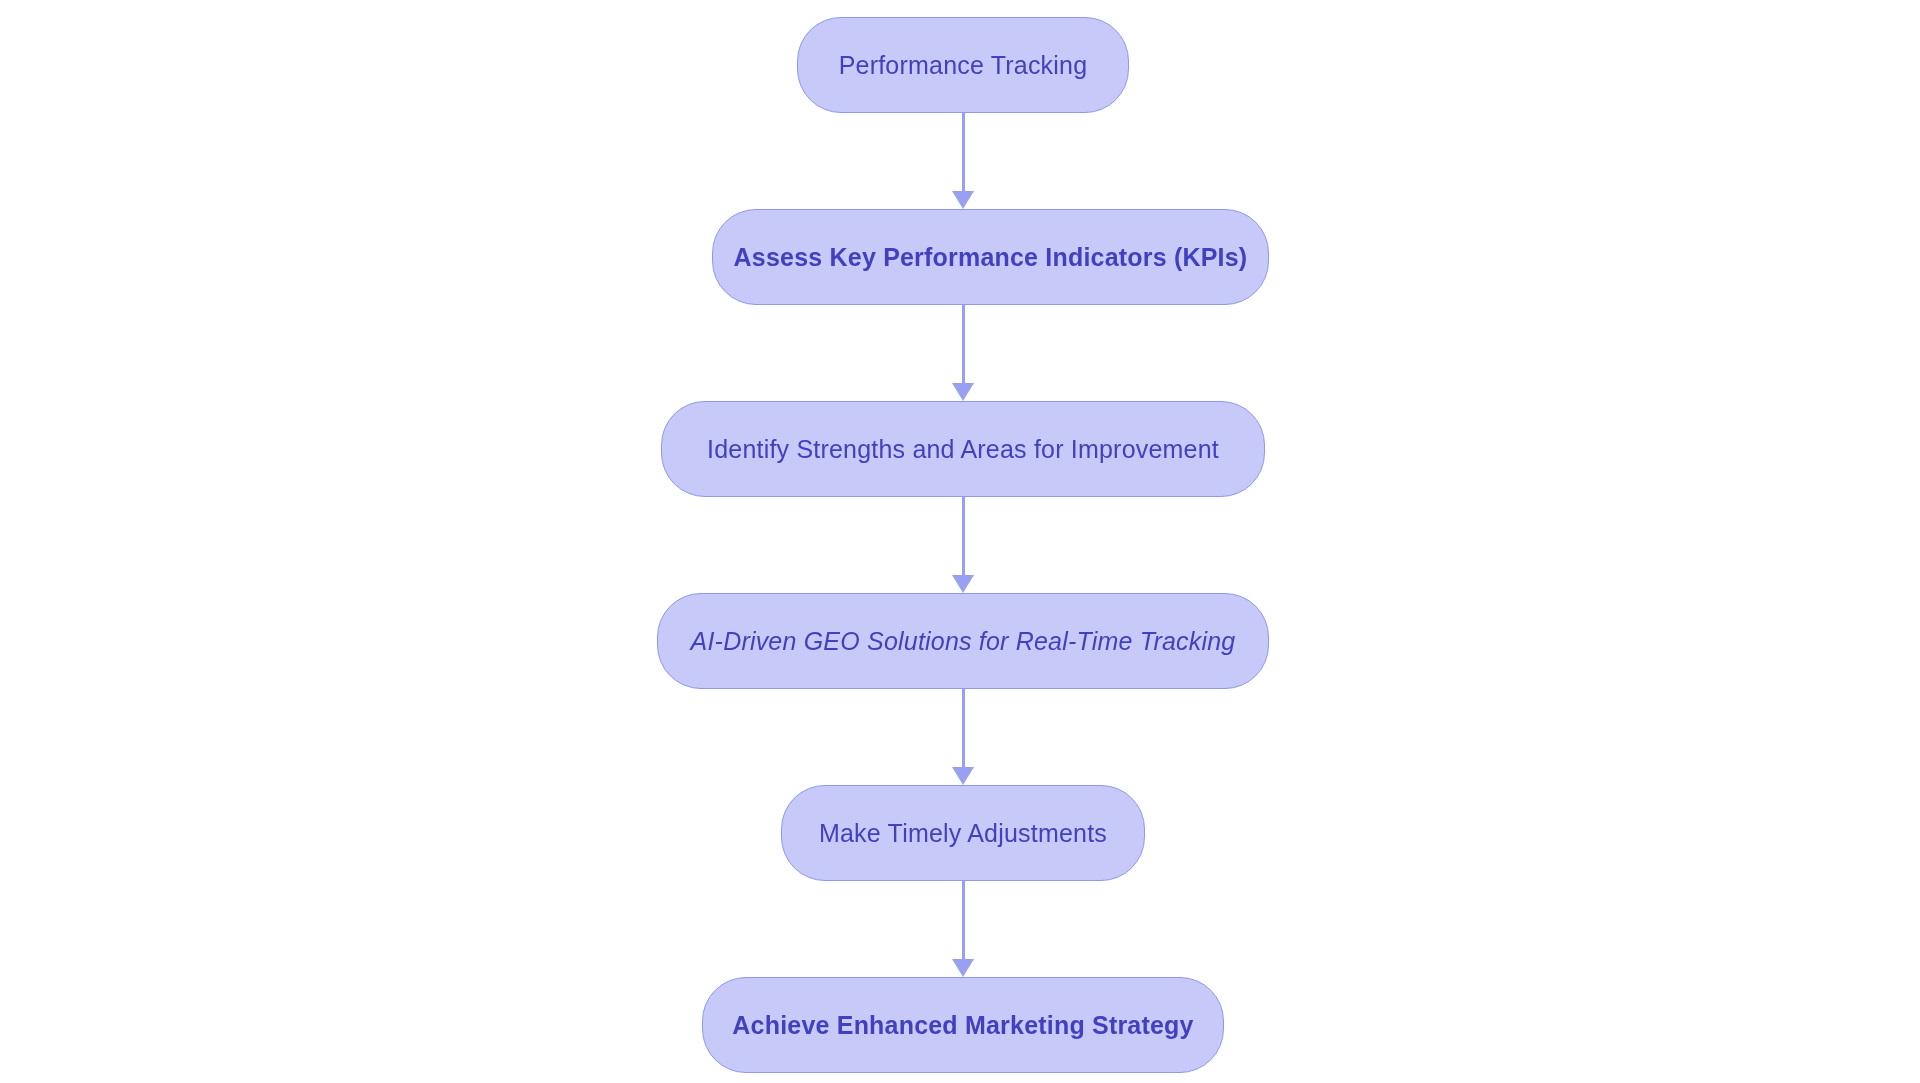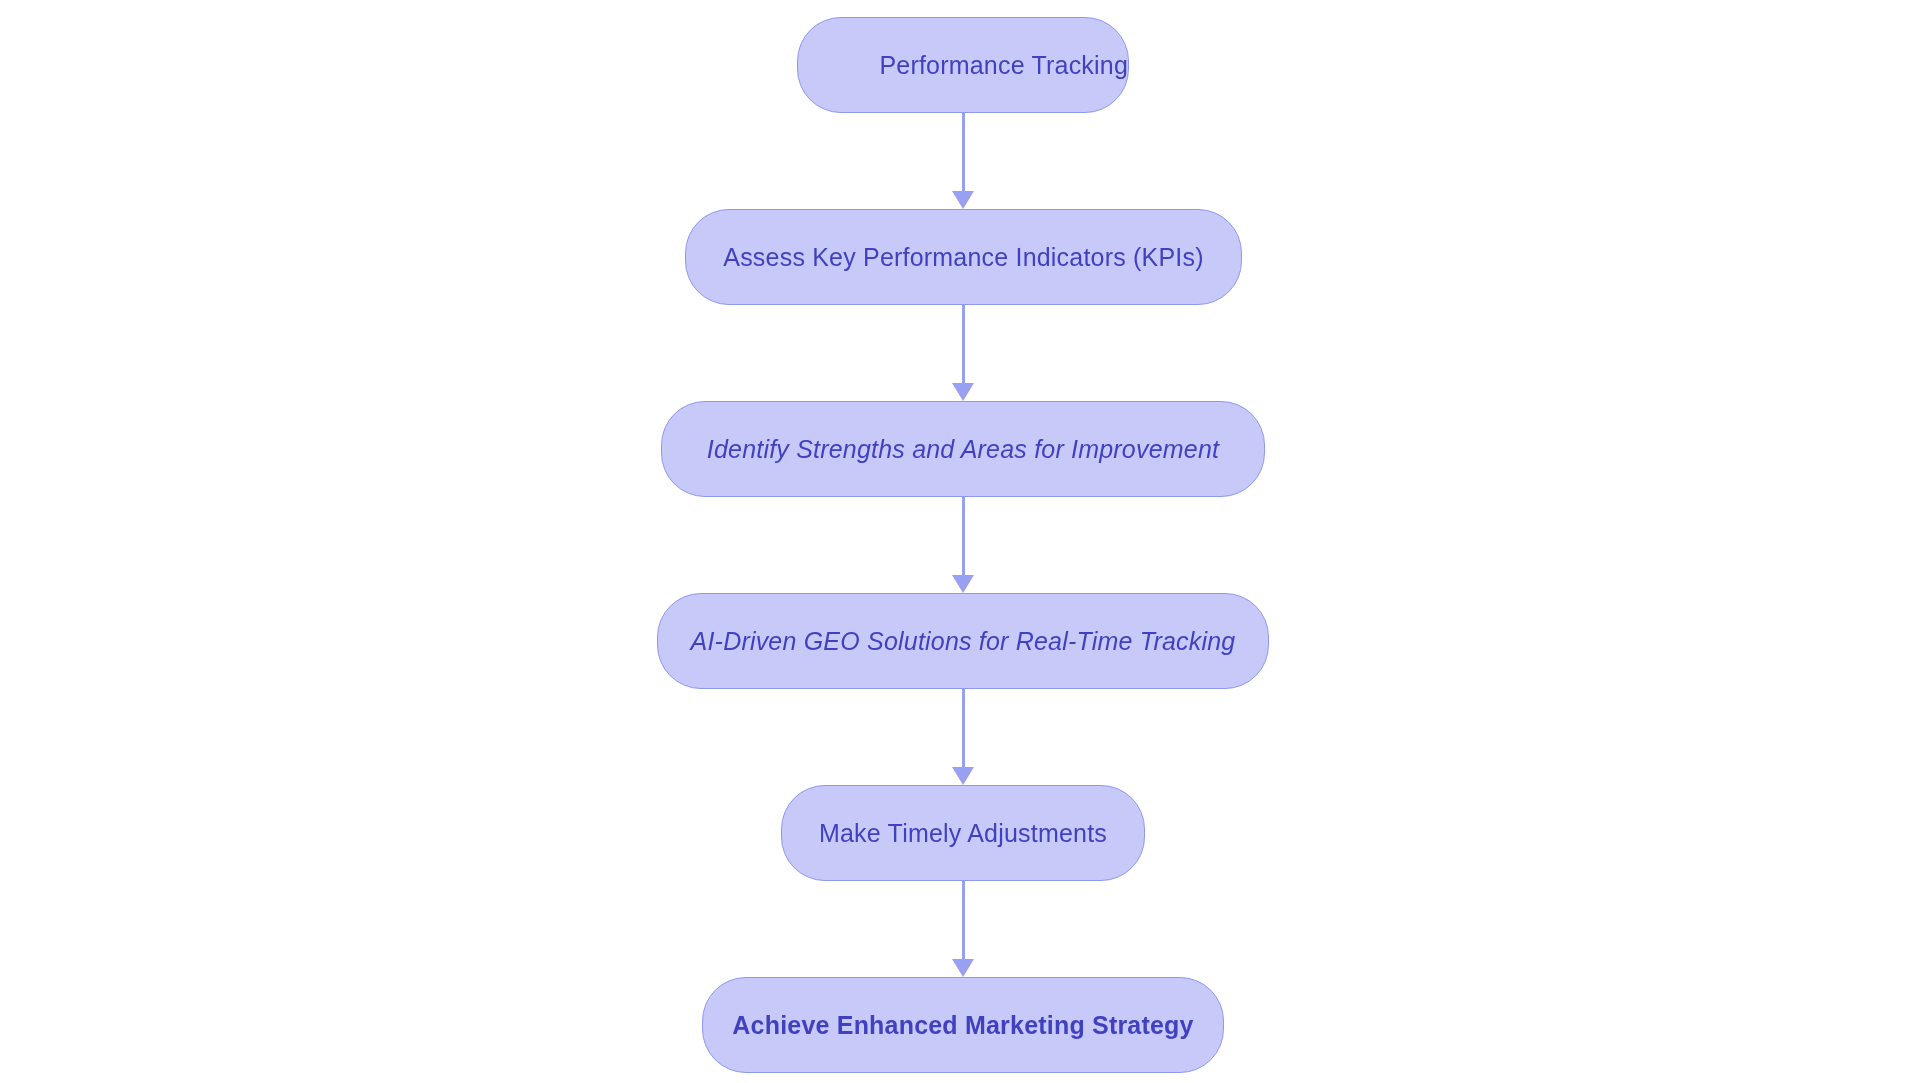--- a/index.html
+++ b/index.html
@@ -25,23 +25,23 @@
     background: var(--node-fill, #c7caf8);
     border: 1.5px solid var(--node-border, #8f97ef);
     display: flex;
     align-items: center;
     justify-content: center;
     color: var(--node-text, #4141c0);
     font-size: 25px;
     letter-spacing: 0.2px;
     white-space: nowrap;
   }
-  .node-1 { left: 797px; top: 17px;  width: 332px; justify-content: flex-end; }
-  .node-2 { left: 685px; top: 209px; width: 557px; }
-  .node-3 { left: 661px; top: 401px; width: 604px; font-style: italic; }
+  .node-1 { left: 797px; top: 17px;  width: 332px; }
+  .node-2 { left: 712px; top: 209px; width: 557px; font-weight: bold; }
+  .node-3 { left: 661px; top: 401px; width: 604px; }
   .node-4 { left: 657px; top: 593px; width: 612px; font-style: italic; }
   .node-5 { left: 781px; top: 785px; width: 364px; text-align: center; }
   .node-6 { left: 702px; top: 977px; width: 522px; font-weight: bold; }
 
   .arrow {
     position: absolute;
     left: 952px;
     width: 22px;
     height: 96px;
     display: flex;

